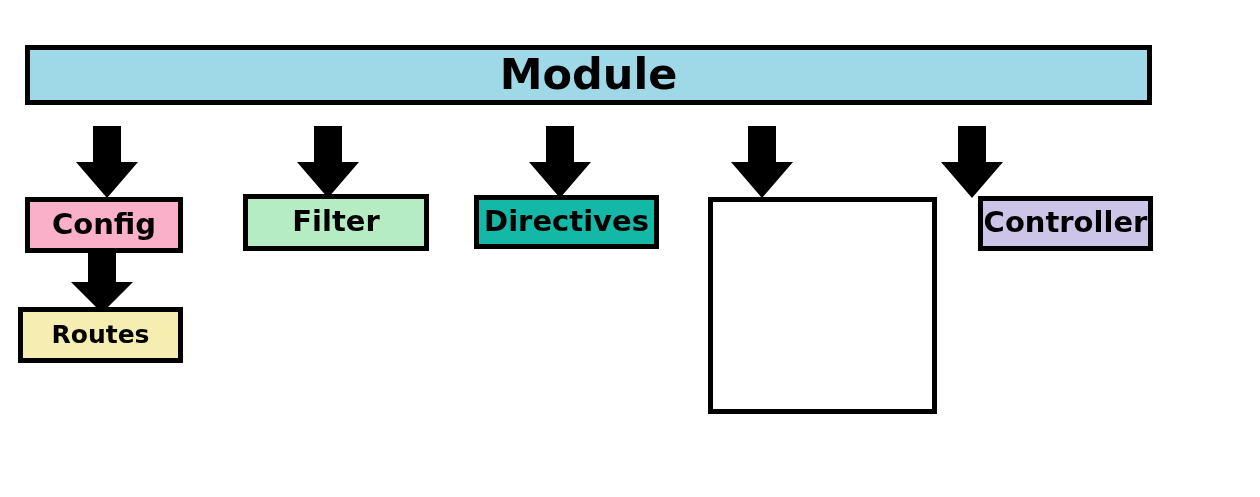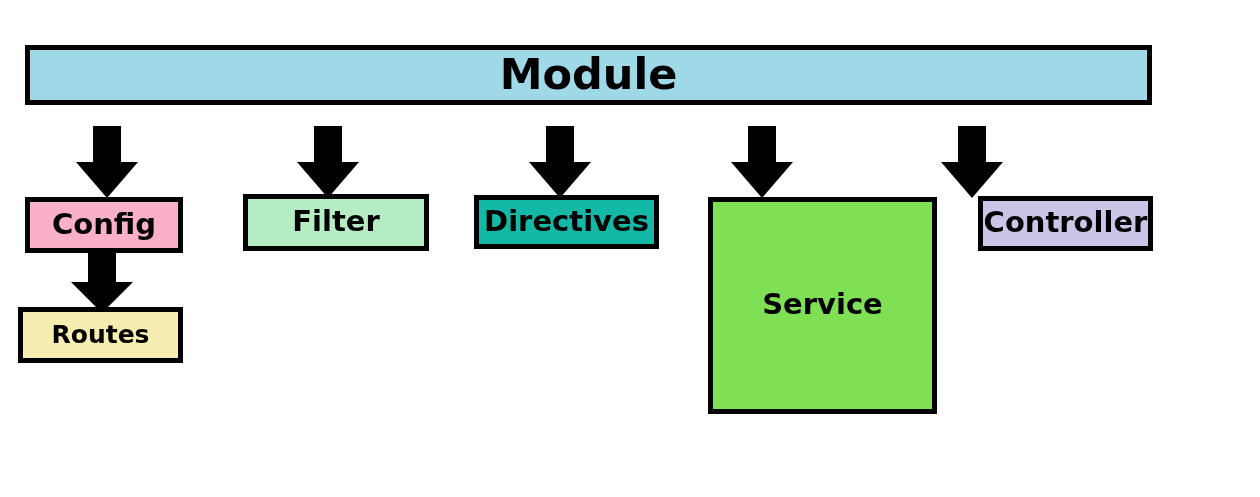--- a/index.html
+++ b/index.html
@@ -172,18 +172,15 @@
 
   <div class="node" id="node-controller" style="background:#cdc5e8;">
     <span class="node-label">Controller</span>
   </div>
 
   <div class="node" id="node-routes" style="background:#f5eeb0;">
     <span class="node-label">Routes</span>
   </div>
 
   <div id="stack-providers">
-    <div class="stack-row" style="background:#7fe056;">
-      <span class="node-label">Service</span>
-    </div>
   </div>
 
 </div>
 
 </body></html>

